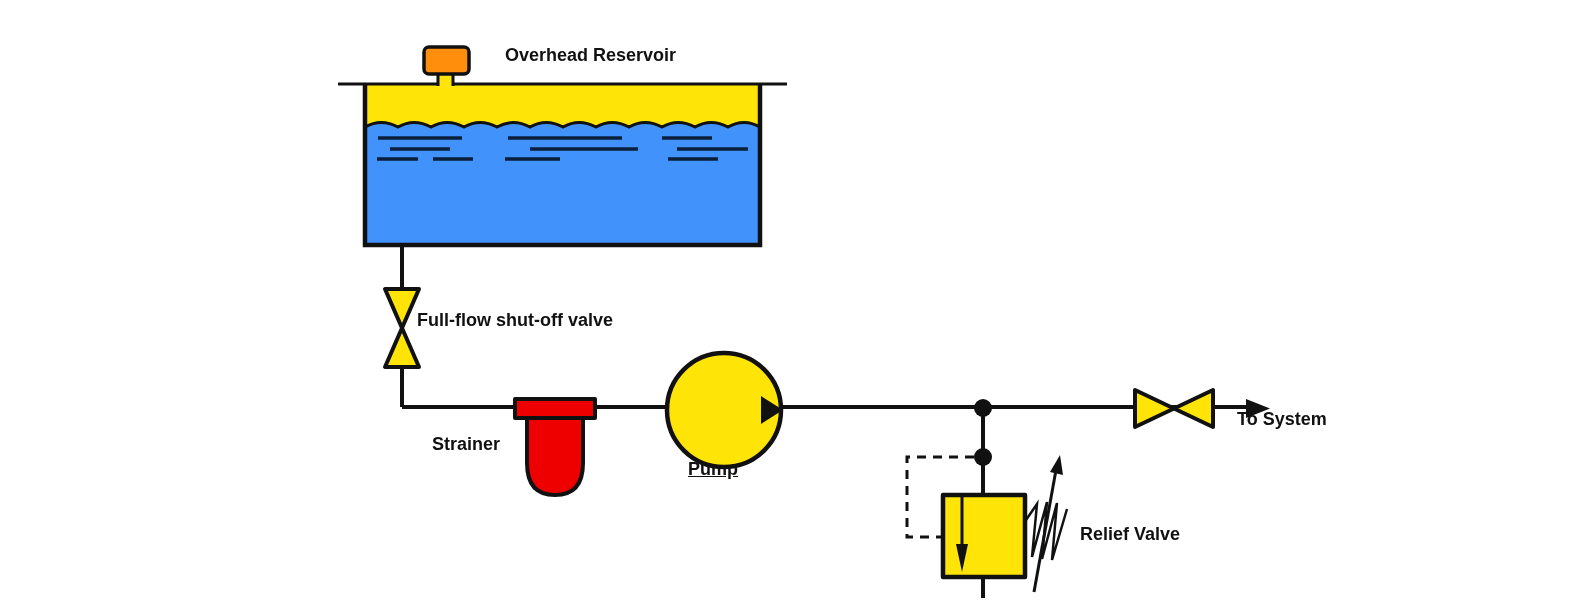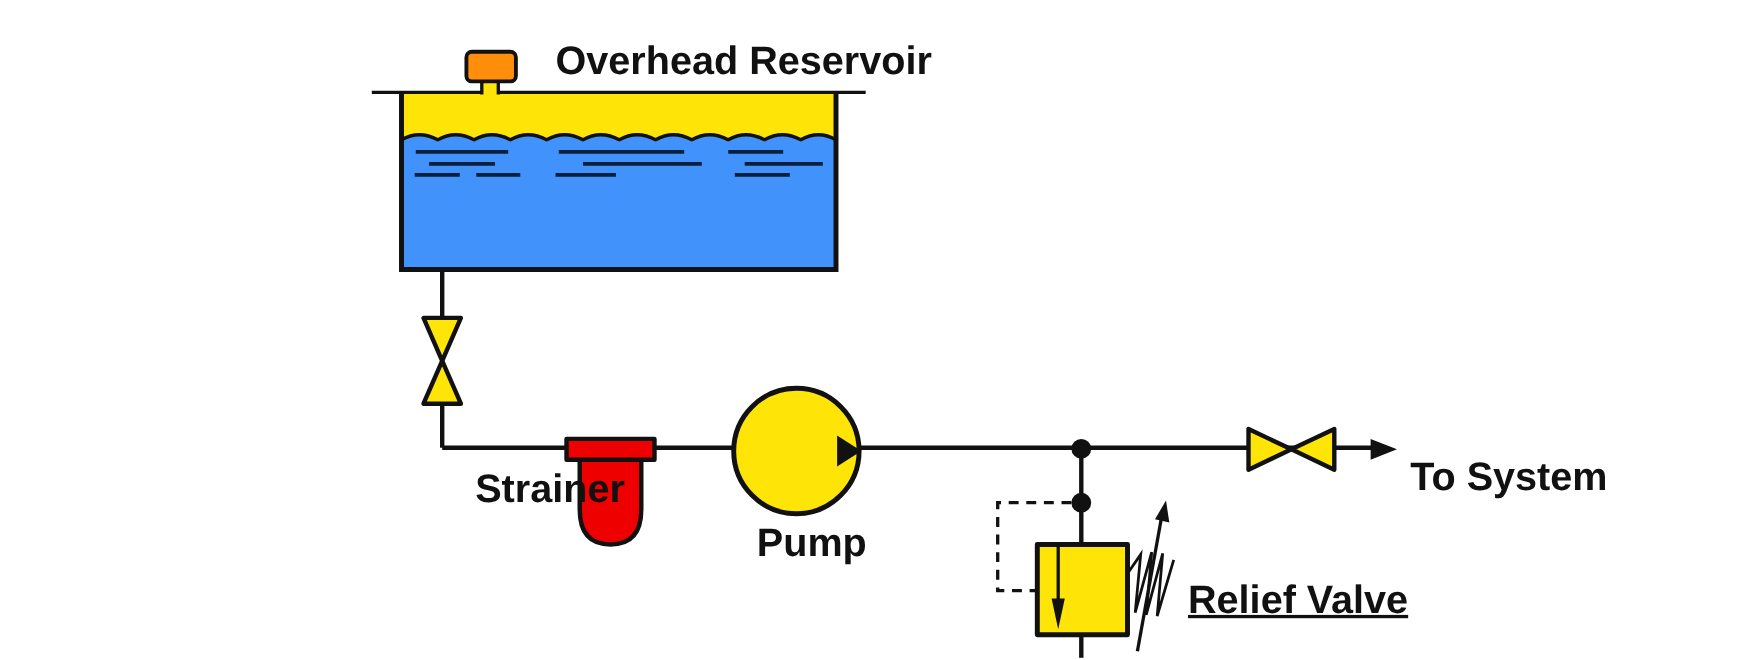--- a/index.html
+++ b/index.html
@@ -20,21 +20,21 @@
   .dashed { stroke-dasharray: 9 7; stroke-width: 3; }
   .sym-y  { fill: var(--c-fluid, #FFE408); stroke: var(--c-line, #111); stroke-width: 4; stroke-linejoin: round; }
   .sym-r  { fill: var(--c-strainer, #E00); stroke: var(--c-line, #111); stroke-width: 4; stroke-linejoin: round; }
   .solid  { fill: var(--c-line, #111); stroke: none; }
   .ripple { stroke: var(--c-ripple, #0A1F3C); stroke-width: 3.5; fill: none; }
 
   
   .lbl {
     position: absolute;
     font-weight: bold;
-    font-size: 36px;
+    font-size: 18px;
     line-height: 26px;
     color: var(--c-line, #111);
     white-space: nowrap;
   }
   .lbl-center { text-align: center; line-height: 31px; }
 </style>
 </head>
 <body>
 
 <div id="stage">
@@ -112,24 +112,25 @@
     <g>
       <path class="sym-y" d="M1135,390 L1135,427 L1174,408.5 Z"></path>
       <path class="sym-y" d="M1213,390 L1213,427 L1174,408.5 Z"></path>
     </g>
 
     <polygon class="solid" points="1246,399 1246,418 1270,408.5"></polygon>
   </svg>
 
   <div class="lbl" style="left:505px; top:42px;">Overhead Reservoir</div>
 
+  <div class="lbl" style="left:417px; top:307px;">Full-flow shut-off valve</div>
 
   <div class="lbl" style="left:432px; top:431px;">Strainer</div>
 
-  <div class="lbl" style="left:688px; top:480px;">Pump</div>
+  <div class="lbl" style="left:688px; top:456px;text-decoration:underline;">Pump</div>
 
   <div class="lbl lbl-center" style="left:1096px; top:321px; width:160px;">
   </div>
 
-  <div class="lbl" style="left:1080px; top:532px;text-decoration:underline;">Relief Valve</div>
+  <div class="lbl" style="left:1080px; top:521px;">Relief Valve</div>
 
-  <div class="lbl" style="left:1237px; top:420px;margin-left:45px;">To System</div>
+  <div class="lbl" style="left:1237px; top:406px;">To System</div>
 </div>
 
 </body></html>

